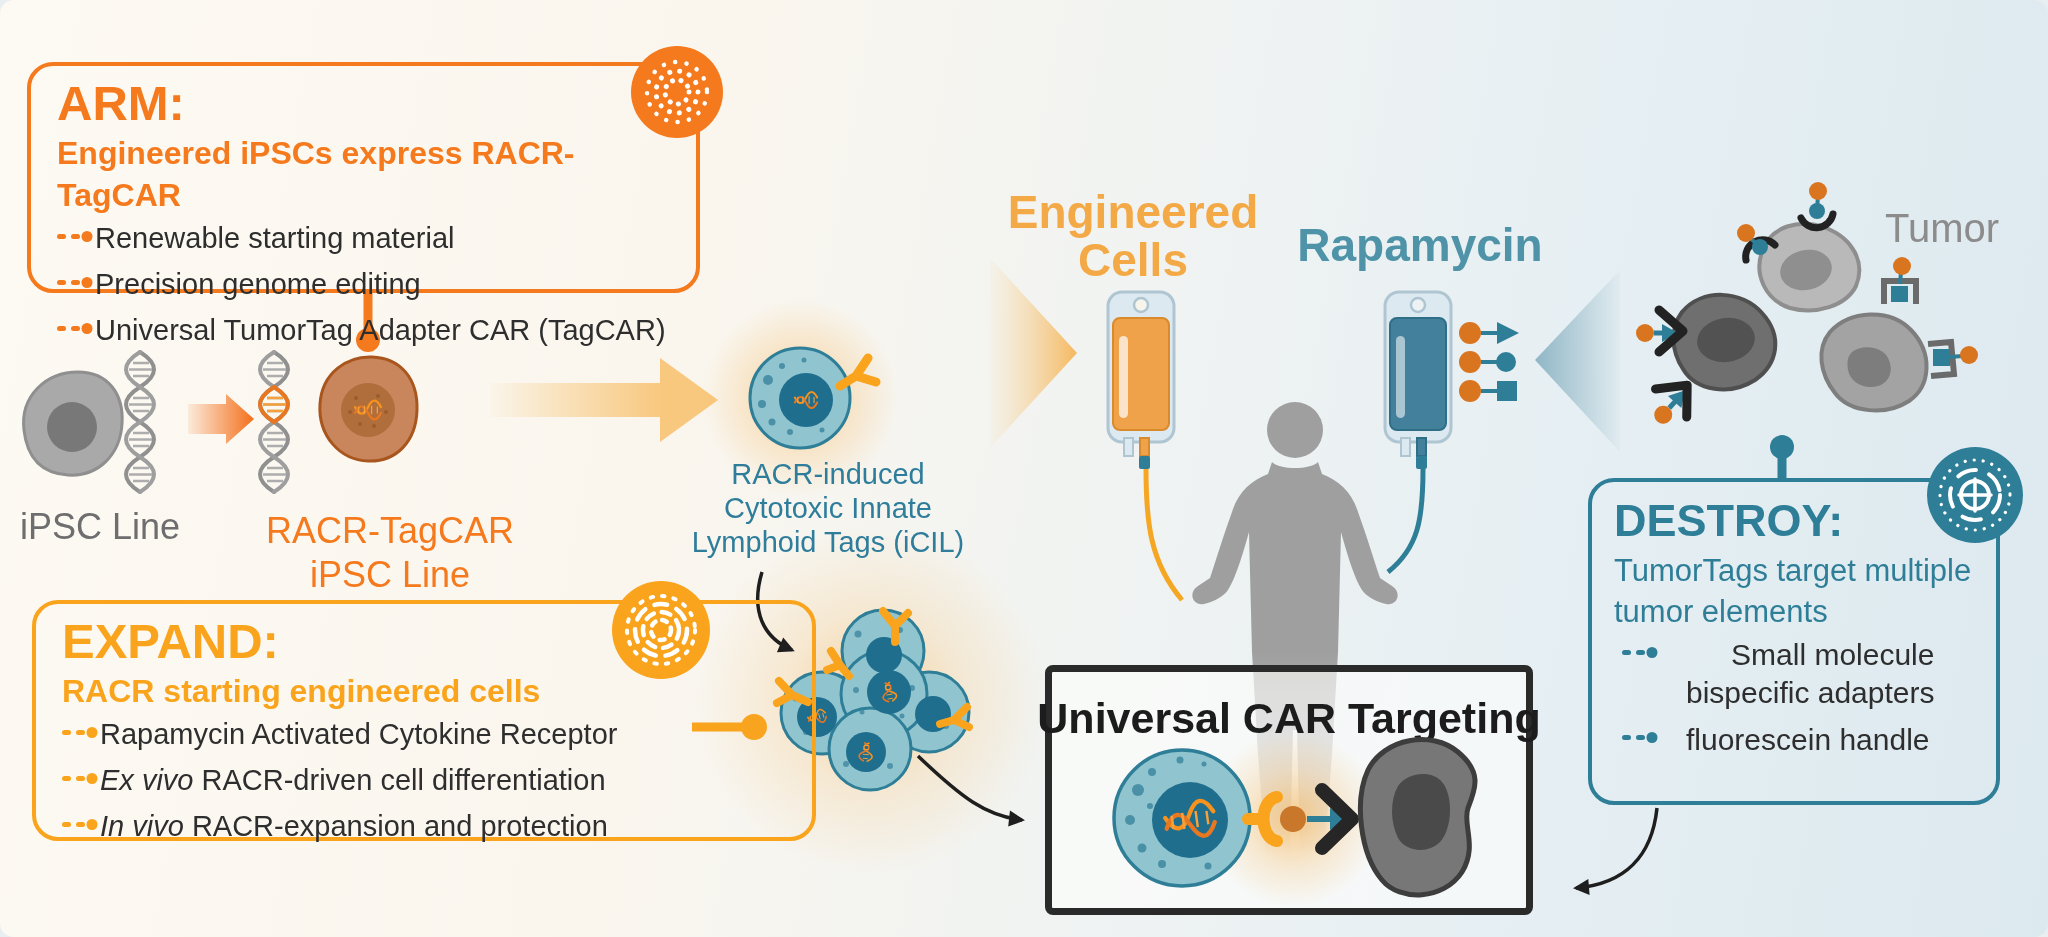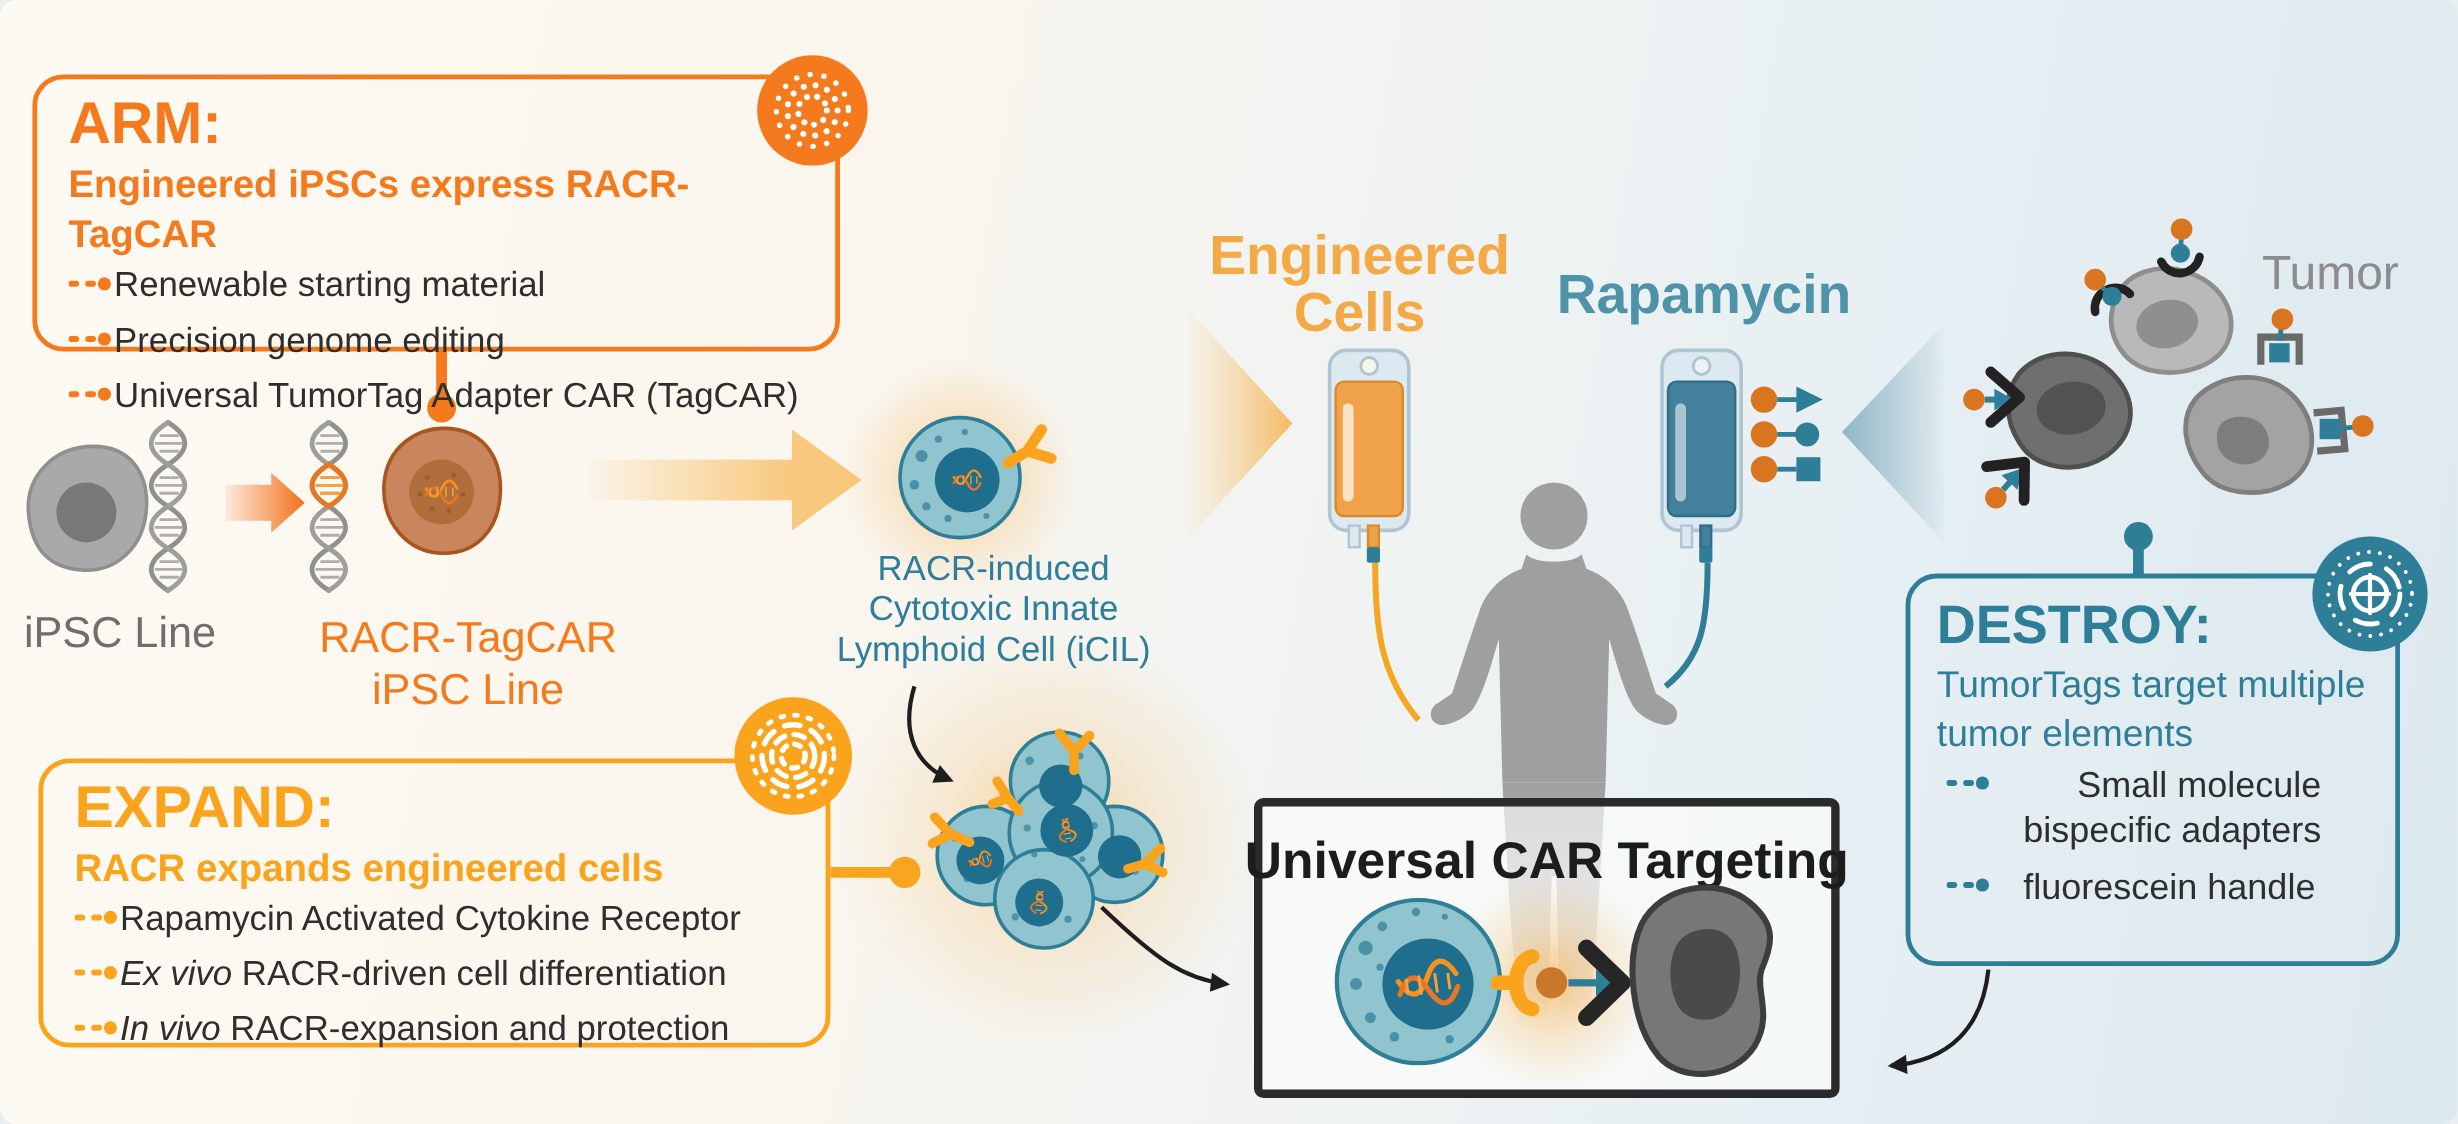--- a/index.html
+++ b/index.html
@@ -8,21 +8,21 @@
     font-family:"Liberation Sans", sans-serif;
     background:linear-gradient(100deg,#fdfaf3 0%,#faf6ee 34%,#f0f3f2 55%,#e6eff3 74%,#dce9ef 100%);
     border-radius:14px;
   }
   .art{position:absolute;left:0;top:0;z-index:1;}
   .art2{position:absolute;left:0;top:0;z-index:3;pointer-events:none;}
 
   
   .callout{position:absolute;border-radius:26px;box-sizing:border-box;z-index:2;}
   .callout.arm{left:27px;top:62px;width:673px;height:231px;border:4px solid #F5791D;}
-  .callout.expand{left:32px;top:632px;width:660px;height:241px;border:4px solid #F9A41C;}
+  .callout.expand{left:32px;top:600px;width:784px;height:241px;border:4px solid #F9A41C;}
   .callout.destroy{left:1588px;top:478px;width:412px;height:327px;border:4px solid #2F7E98;}
   .box-title{font-weight:bold;font-size:49px;line-height:54px;margin:10px 0 2px 26px;}
   .box-sub{font-weight:bold;font-size:32px;line-height:42px;margin:0 0 4px 26px;}
   .arm .box-title,.arm .box-sub{color:#F5791D;}
   .expand .box-title,.expand .box-sub{color:#F9A41C;}
   .destroy .box-title{color:#2F7E98;font-size:45px;margin:12px 0 2px 22px;}
   .destroy .box-sub{color:#2F7E98;font-weight:normal;font-size:31px;line-height:41px;margin-left:22px;}
   .bullets{margin:4px 0 0 26px;text-align:right;}
   .destroy .bullets{margin-left:30px;}
   .bullet-row{display:flex;align-items:flex-start;margin-bottom:9px;}
@@ -330,21 +330,21 @@
               <circle cx="30" cy="6.5" r="5.5"></circle>
             </g>
           </svg>
       <span class="bullet-text">Universal TumorTag Adapter CAR (TagCAR)</span>
     </div>
   </div>
 </div>
 
 <div class="callout expand">
   <div class="box-title">EXPAND:</div>
-  <div class="box-sub">RACR expands engineered cells</div>
+  <div class="box-sub">RACR starting engineered cells</div>
   <div class="bullets">
     <div class="bullet-row">
       <svg class="bullet-ic" width="38" height="14">
             <g fill="#F9A41C">
               <rect x="0" y="4" width="9" height="5" rx="2.5"></rect>
               <rect x="14" y="4" width="9" height="5" rx="2.5"></rect>
               <circle cx="30" cy="6.5" r="5.5"></circle>
             </g>
           </svg>
       <span class="bullet-text"><span class="em"></span><span>Rapamycin Activated Cytokine Receptor</span></span>
@@ -412,21 +412,21 @@
 </div>
 
 <div class="lbl lbl-ipsc">iPSC Line</div>
 <div class="lbl lbl-racr">
   <div>RACR-TagCAR</div>
   <div>iPSC Line</div>
 </div>
 <div class="lbl lbl-icil">
   <div>RACR-induced</div>
   <div>Cytotoxic Innate</div>
-  <div>Lymphoid Cell (iCIL)</div>
+  <div>Lymphoid Tags (iCIL)</div>
 </div>
 <div class="lbl lbl-eng">
   <div>Engineered</div>
   <div>Cells</div>
 </div>
 <div class="lbl lbl-tt">Rapamycin</div>
 <div class="lbl lbl-tumor">Tumor</div>
 
 <svg class="art2" width="2048" height="937" viewBox="0 0 2048 937">
 

